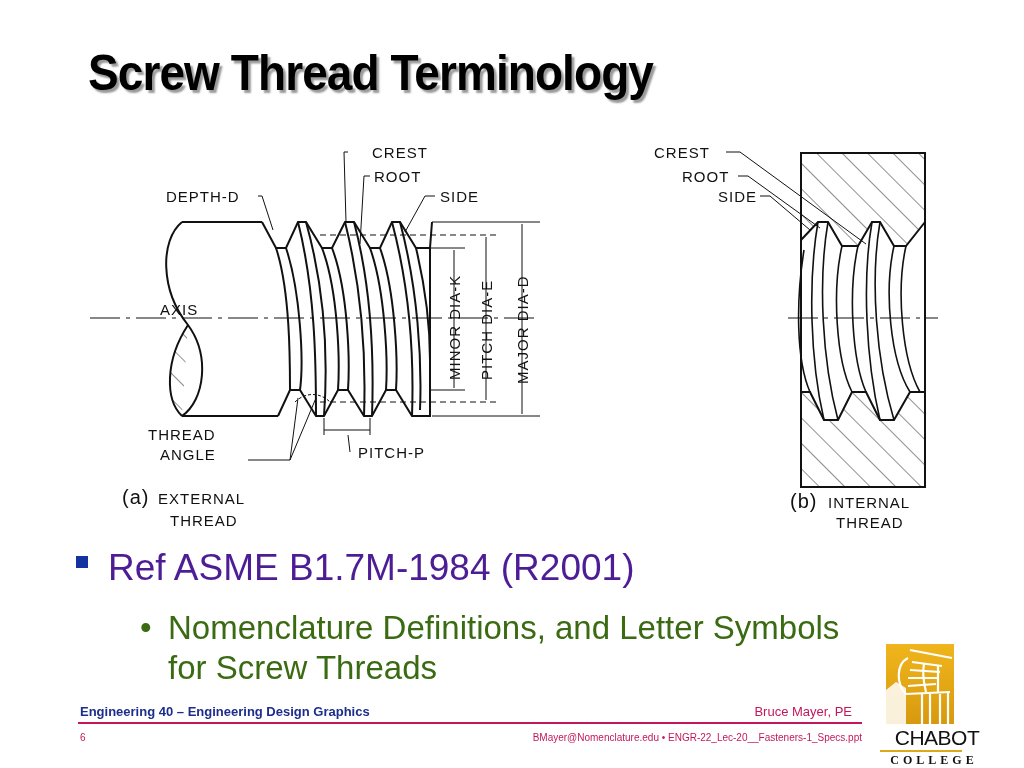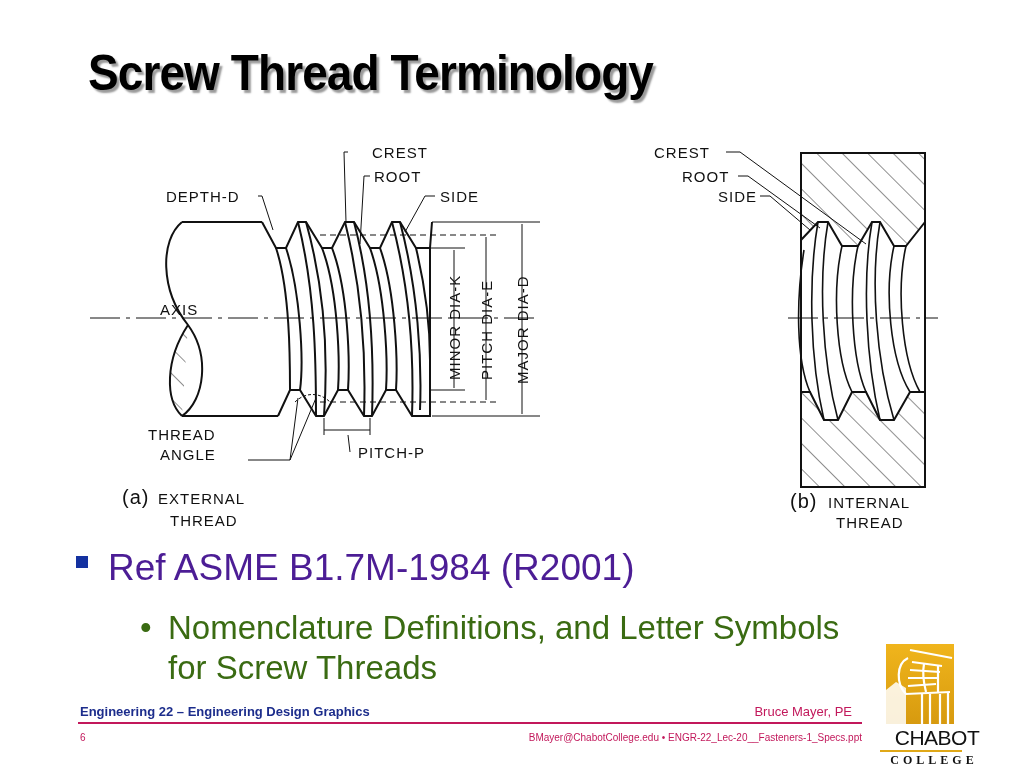--- a/index.html
+++ b/index.html
@@ -138,25 +138,25 @@
 
 <div class="bullet1">
   <span class="sq"></span><span>Ref ASME B1.7M-1984 (R2001)</span>
 </div>
 
 <div class="bullet2">
   <span class="dot">•</span>
   <span class="txt">Nomenclature Definitions, and Letter Symbols for Screw Threads</span>
 </div>
 
-<div class="footer-left">Engineering 22 – Engineering Design Graphics</div>
+<div class="footer-left">Engineering 40 – Engineering Design Graphics</div>
 <div class="footer-right-name">Bruce Mayer, PE</div>
 <div class="footer-rule"></div>
 <div class="page-num">6</div>
-<div class="footer-email">BMayer@ChabotCollege.edu  • ENGR-22_Lec-20__Fasteners-1_Specs.ppt</div>
+<div class="footer-email">BMayer@Nomenclature.edu  • ENGR-22_Lec-20__Fasteners-1_Specs.ppt</div>
 
 <div class="logo">
   <div class="logo-box">
     <svg width="68" height="80" viewBox="0 0 68 80" xmlns="http://www.w3.org/2000/svg">
       <g fill="none" stroke="#fff" stroke-width="2.2">
         <path d="M24 6 L66 14"></path>
         <path d="M22 14 C 10 20, 10 40, 20 50 L 64 48"></path>
         <path d="M26 18 L 56 22 M24 26 L 54 28 M22 34 L52 34 M22 42 L50 40"></path>
         <path d="M38 20 C 36 30, 38 40, 40 48 M52 22 C 52 32, 52 40, 52 48"></path>
         <path d="M36 50 L36 80 M44 50 L44 80 M54 50 L54 80 M62 48 L62 80"></path>

